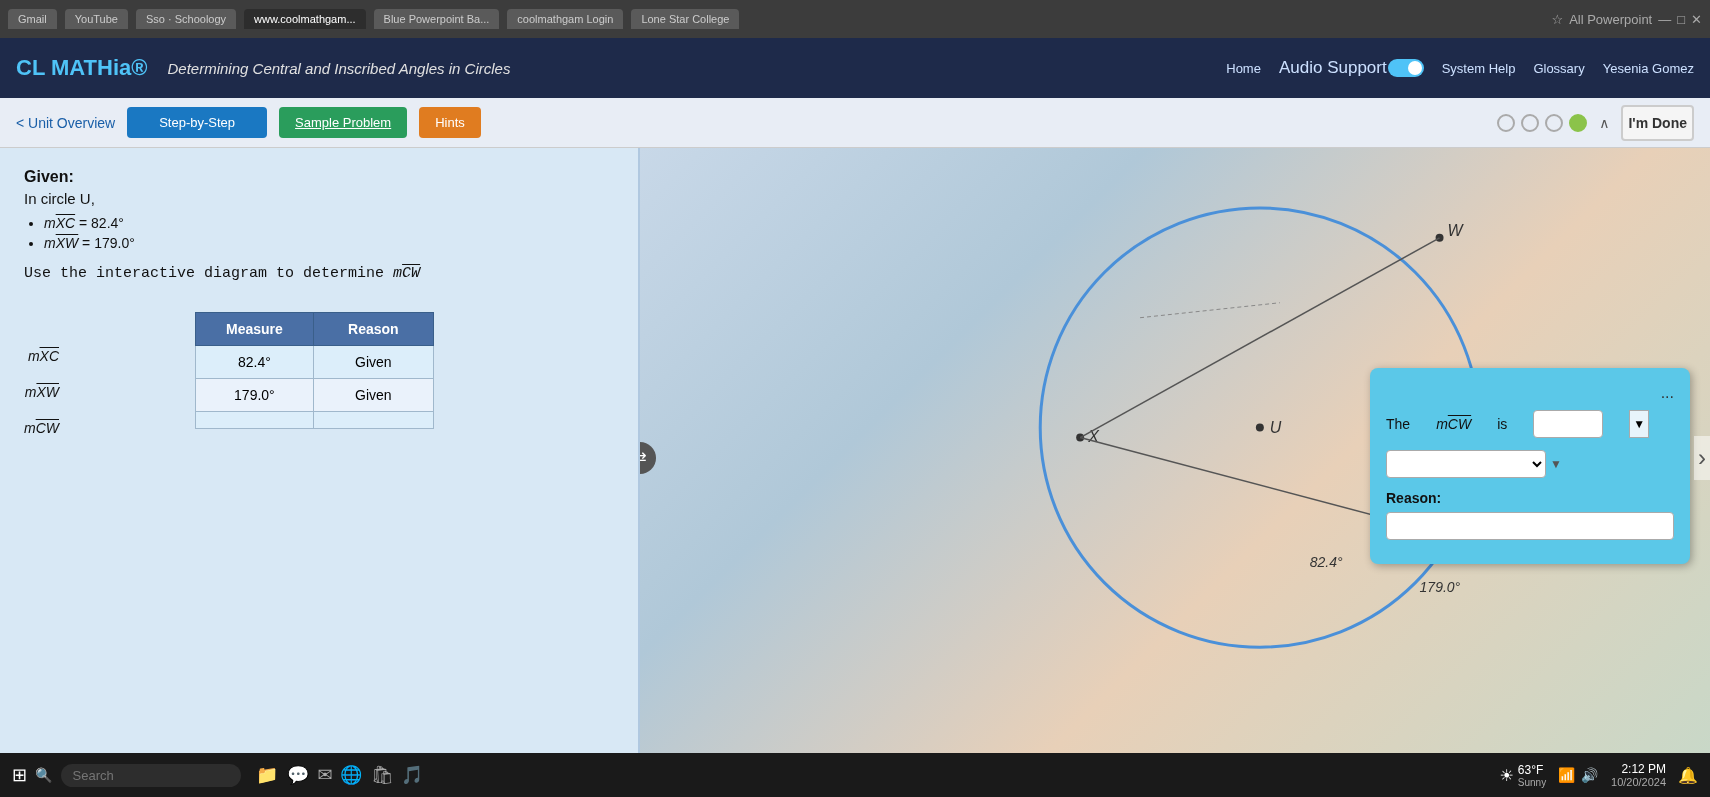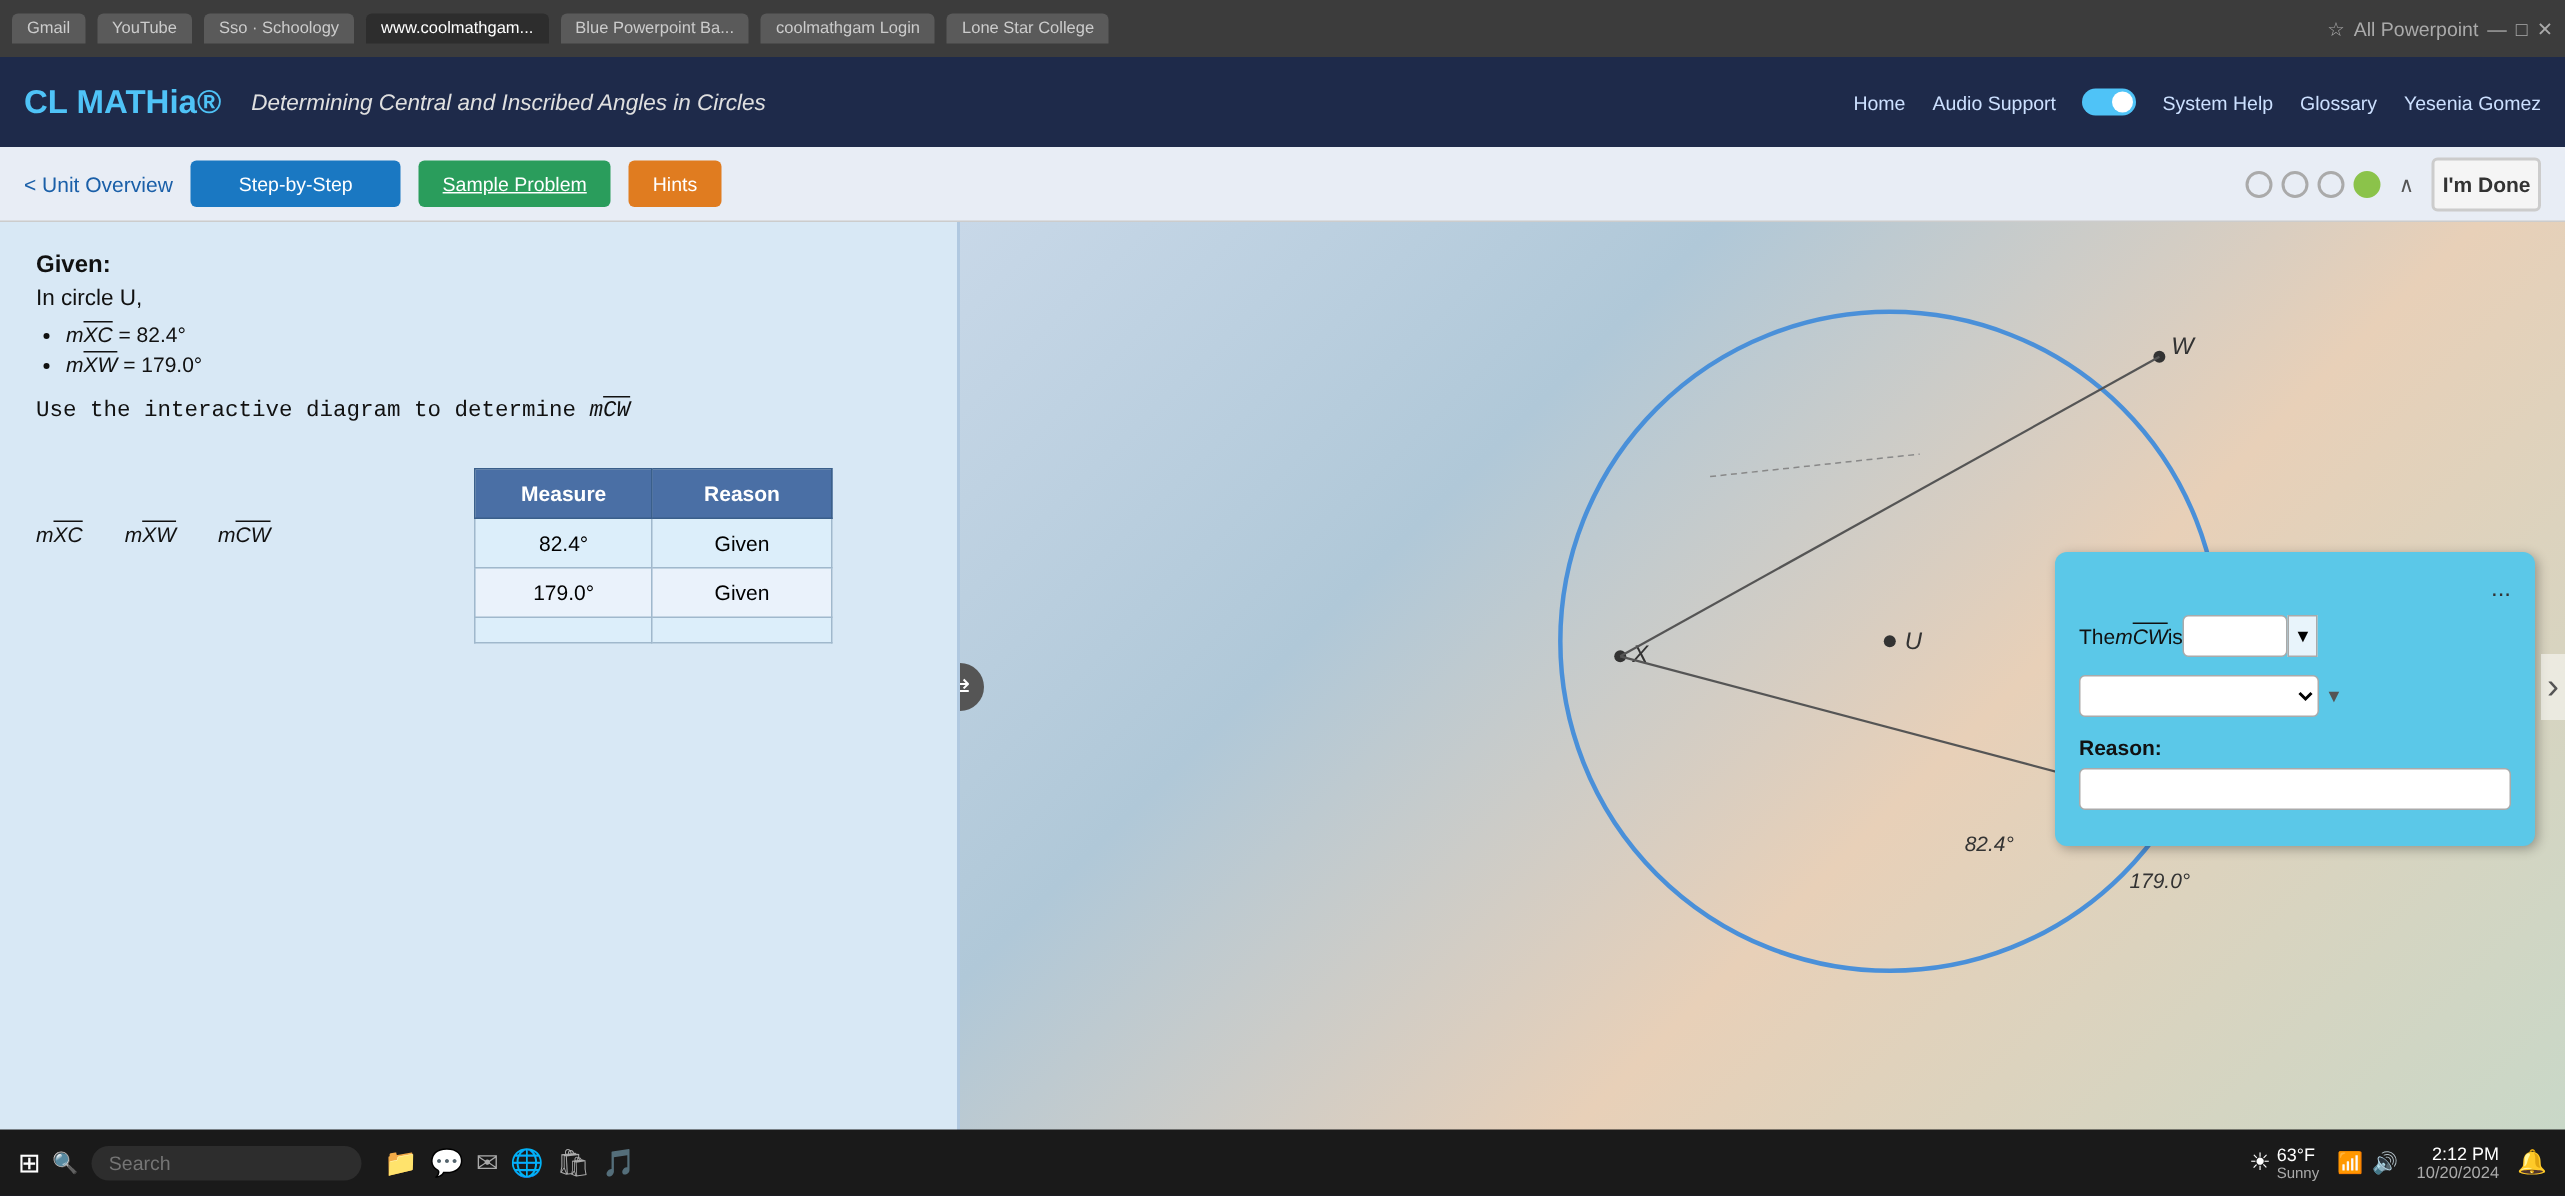--- a/index.html
+++ b/index.html
@@ -31,21 +31,21 @@
       height: 60px;
       background: #1e2a4a;
       display: flex;
       align-items: center;
       padding: 0 16px;
     }
     .app-logo { color: #4fc3f7; font-size: 22px; font-weight: bold; margin-right: 20px; }
     .app-title { color: #e0e0e0; font-size: 15px; font-style: italic; flex: 1; }
     .header-nav { display: flex; align-items: center; gap: 18px; }
     .header-nav-link { color: #cce0ff; font-size: 13px; cursor: pointer; text-decoration: none; }
-    .audio-support { display: flex; align-items: center; gap: 17px; color: #cce0ff; font-size: 13px; }
+    .audio-support { display: flex; align-items: center; gap: 1px; color: #cce0ff; font-size: 17px; }
     .toggle-switch {
       width: 36px; height: 18px; background: #4fc3f7;
       border-radius: 9px; position: relative; cursor: pointer;
     }
     .toggle-knob {
       width: 14px; height: 14px; background: #fff;
       border-radius: 50%; position: absolute; top: 2px; right: 2px;
     }
     .user-label { color: #cce0ff; font-size: 13px; }
 
@@ -151,21 +151,21 @@
       position: absolute;
       right: 20px;
       top: 220px;
       width: 320px;
       background: #5bc8e8;
       border-radius: 8px;
       padding: 16px;
       box-shadow: 2px 2px 8px rgba(0,0,0,0.3);
     }
     .panel-dots { text-align: right; font-size: 16px; color: #333; margin-bottom: 8px; cursor: pointer; }
-    .panel-row { display: flex; align-items: center; gap: 0; margin-bottom: 12px; flex-wrap: wrap; }
+    .panel-row { display: flex; align-items: center; gap: 26px; margin-bottom: 12px; flex-wrap: wrap; }
     .panel-label { font-size: 14px; color: #111; }
     .panel-label-italic { font-style: italic; }
     .panel-input {
       width: 70px; height: 28px; border: 1px solid #aaa;
       border-radius: 4px; background: #fff; padding: 0 4px; font-size: 13px;
     }
     .panel-dropdown {
       width: 20px; height: 28px; border: 1px solid #aaa;
       background: #e8f4fb; cursor: pointer;
       display: flex; align-items: center; justify-content: center; font-size: 12px;
@@ -318,21 +318,21 @@
       </li>
       <li>
         <em>m<span style="text-decoration: overline;">XW</span></em> = 179.0°
       </li>
     </ul>
     <div class="task-text">
       Use the interactive diagram to determine <em>m<span style="text-decoration: overline;">CW</span></em>
     </div>
 
     <div class="table-wrapper">
-      <div style="display:flex; flex-direction:row; justify-content:space-around; padding-top:36px; padding-right:8px;gap:20px;">
+      <div style="display:flex; flex-direction:column; justify-content:space-around; padding-top:36px; padding-right:8px;">
         <div class="row-label" style="height:36px; display:flex; align-items:center; justify-content:flex-end;">
             <em>m<span style="text-decoration:overline">XC</span></em>
           </div>
         <div class="row-label" style="height:36px; display:flex; align-items:center; justify-content:flex-end;">
             <em>m<span style="text-decoration:overline">XW</span></em>
           </div>
         <div class="row-label" style="height:36px; display:flex; align-items:center; justify-content:flex-end;">
             <em>m<span style="text-decoration:overline">CW</span></em>
           </div>
       </div>

